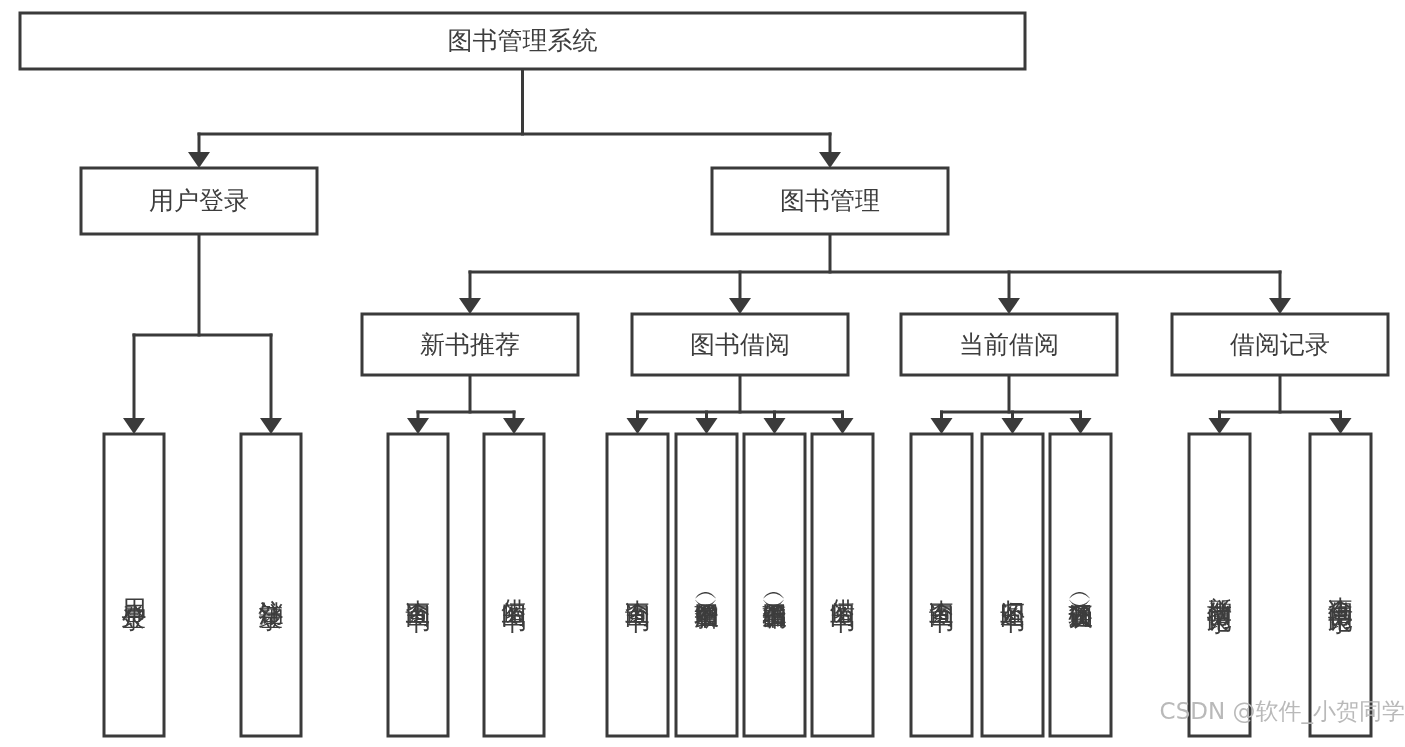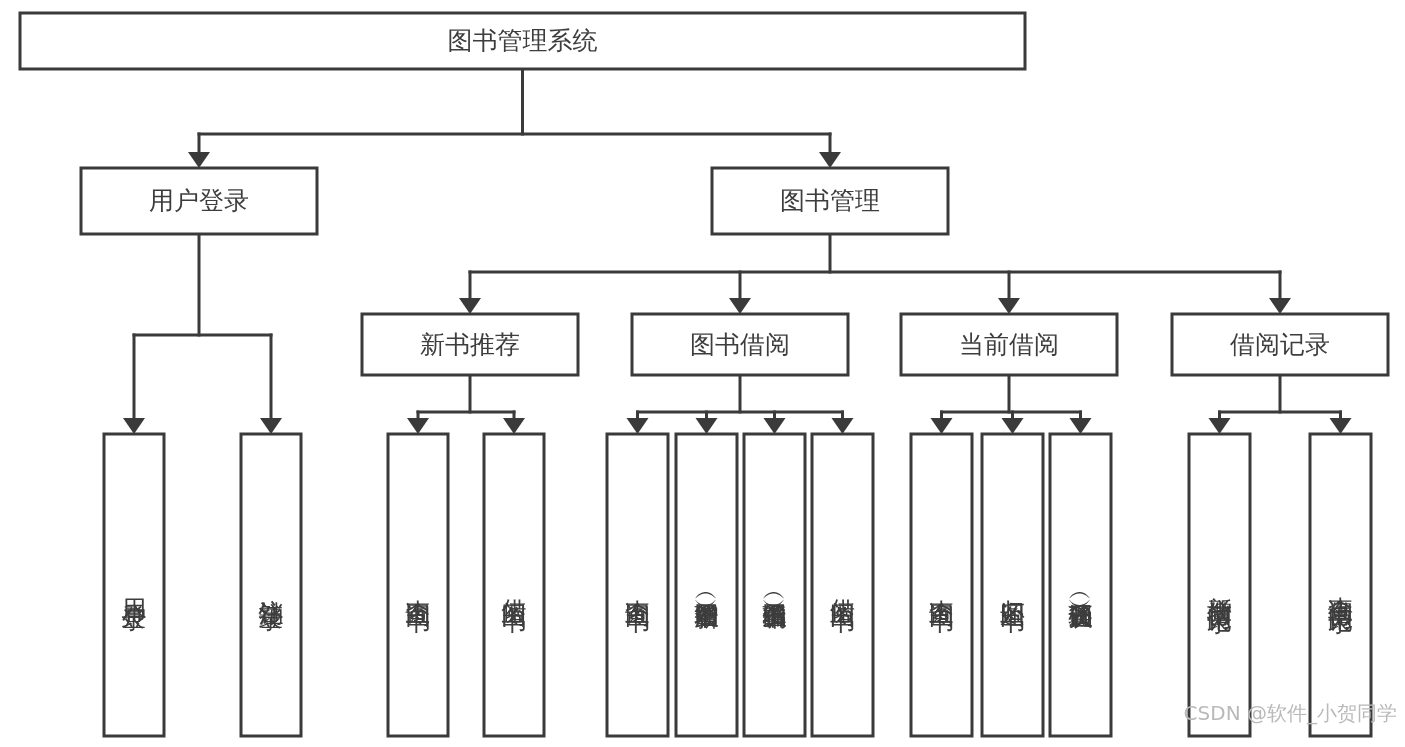--- a/index.html
+++ b/index.html
@@ -24,23 +24,23 @@
     text-orientation:upright;
     font-family:"DejaVu Sans","Liberation Sans",sans-serif;
     font-size:25px;color:#3d3d3d;
     letter-spacing:3px;
     line-height:1;
     white-space:nowrap;
     pointer-events:auto;
   }
   .vlabel-wrap.tight{font-size:24px;letter-spacing:0px;}
   .watermark{
-    position:absolute;right:8px;bottom:4px;
+    position:absolute;right:0;bottom:4px;
     font-family:"DejaVu Sans","Liberation Sans",sans-serif;
-    font-size:20px;color:#b9b9b9;white-space:nowrap;
+    font-size:23px;color:#b9b9b9;white-space:nowrap;
   }
 </style>
 </head>
 <body>
 
 <div id="stage">
 
   <svg id="diagram" viewBox="0 0 1405 747">
     <defs>
       <marker id="arrow" viewBox="0 0 12 12" refX="6" refY="10" markerWidth="12" markerHeight="12" orient="auto-start-reverse">

